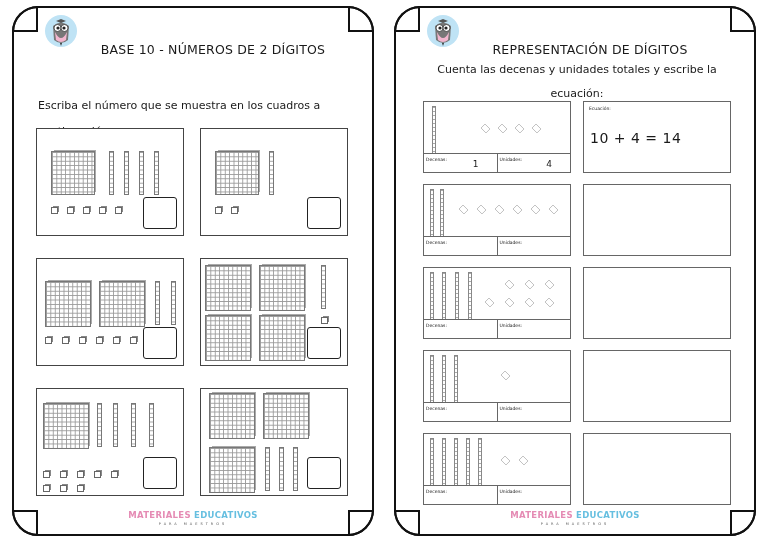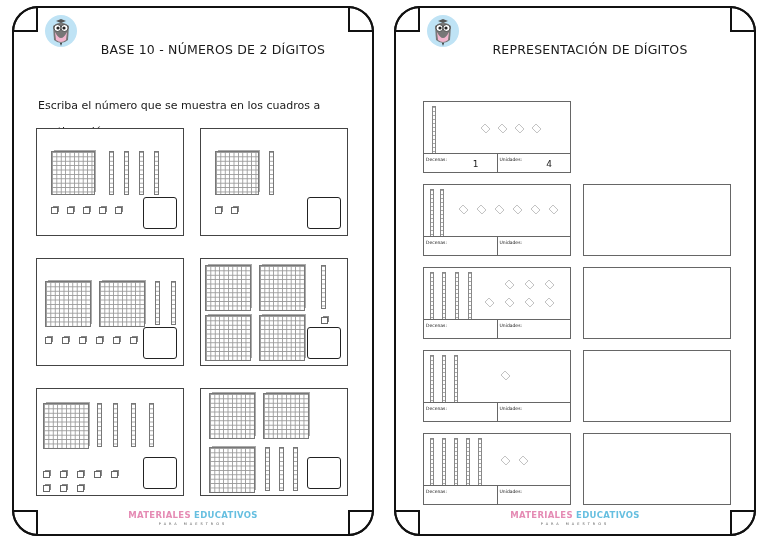--- a/index.html
+++ b/index.html
@@ -152,31 +152,36 @@
     <path d="M9 12 Q17 5 25 12 L24 26 Q17 32 10 26 Z" fill="#777"></path>
     <path d="M11 18 Q17 30 23 18 L22 26 Q17 30 12 26 Z" fill="#f3b6cf"></path>
     <circle cx="13.5" cy="14" r="3.5" fill="#fff" stroke="#333" stroke-width="0.8"></circle>
     <circle cx="20.5" cy="14" r="3.5" fill="#fff" stroke="#333" stroke-width="0.8"></circle>
     <circle cx="14" cy="14" r="1.6" fill="#222"></circle>
     <circle cx="20" cy="14" r="1.6" fill="#222"></circle>
     <path d="M12 7 L17 5 L22 7 L17 9 Z" fill="#555"></path>
     <path d="M16 29 L17 32 L18 29 Z" fill="#333"></path>
   </svg>
   <div class="title">REPRESENTACIÓN DE DÍGITOS</div>
+  <div class="instr">Cuenta las decenas y unidades totales y escribe la ecuación:</div>
 
   <div class="rbox-l" style="top:93px;">
     <div class="rrod" style="left:8px;"></div>
     <div class="rcube" style="left:56px;top:22px;border:1px solid #aaa;transform:rotate(45deg) scale(0.7);"></div>
     <div class="rcube" style="left:73px;top:22px;border:1px solid #aaa;transform:rotate(45deg) scale(0.7);"></div>
     <div class="rcube" style="left:90px;top:22px;border:1px solid #aaa;transform:rotate(45deg) scale(0.7);"></div>
     <div class="rcube" style="left:107px;top:22px;border:1px solid #aaa;transform:rotate(45deg) scale(0.7);"></div>
     <div class="rfoot">
       <div class="cell"><span>Decenas:</span><span class="val">1</span></div>
       <div class="cell"><span>Unidades:</span><span class="val">4</span></div>
     </div>
+  </div>
+  <div class="rbox-r" style="top:93px;">
+    <div class="eqlabel">Ecuación:</div>
+    <div class="eq">10 + 4 = 14</div>
   </div>
 
   <div class="rbox-l" style="top:176px;">
     <div class="rrod" style="left:6px;"></div>
     <div class="rrod" style="left:16px;"></div>
     <div class="rcube" style="left:34px;top:20px;border:1px solid #aaa;transform:rotate(45deg) scale(0.7);"></div>
     <div class="rcube" style="left:52px;top:20px;border:1px solid #aaa;transform:rotate(45deg) scale(0.7);"></div>
     <div class="rcube" style="left:70px;top:20px;border:1px solid #aaa;transform:rotate(45deg) scale(0.7);"></div>
     <div class="rcube" style="left:88px;top:20px;border:1px solid #aaa;transform:rotate(45deg) scale(0.7);"></div>
     <div class="rcube" style="left:106px;top:20px;border:1px solid #aaa;transform:rotate(45deg) scale(0.7);"></div>

